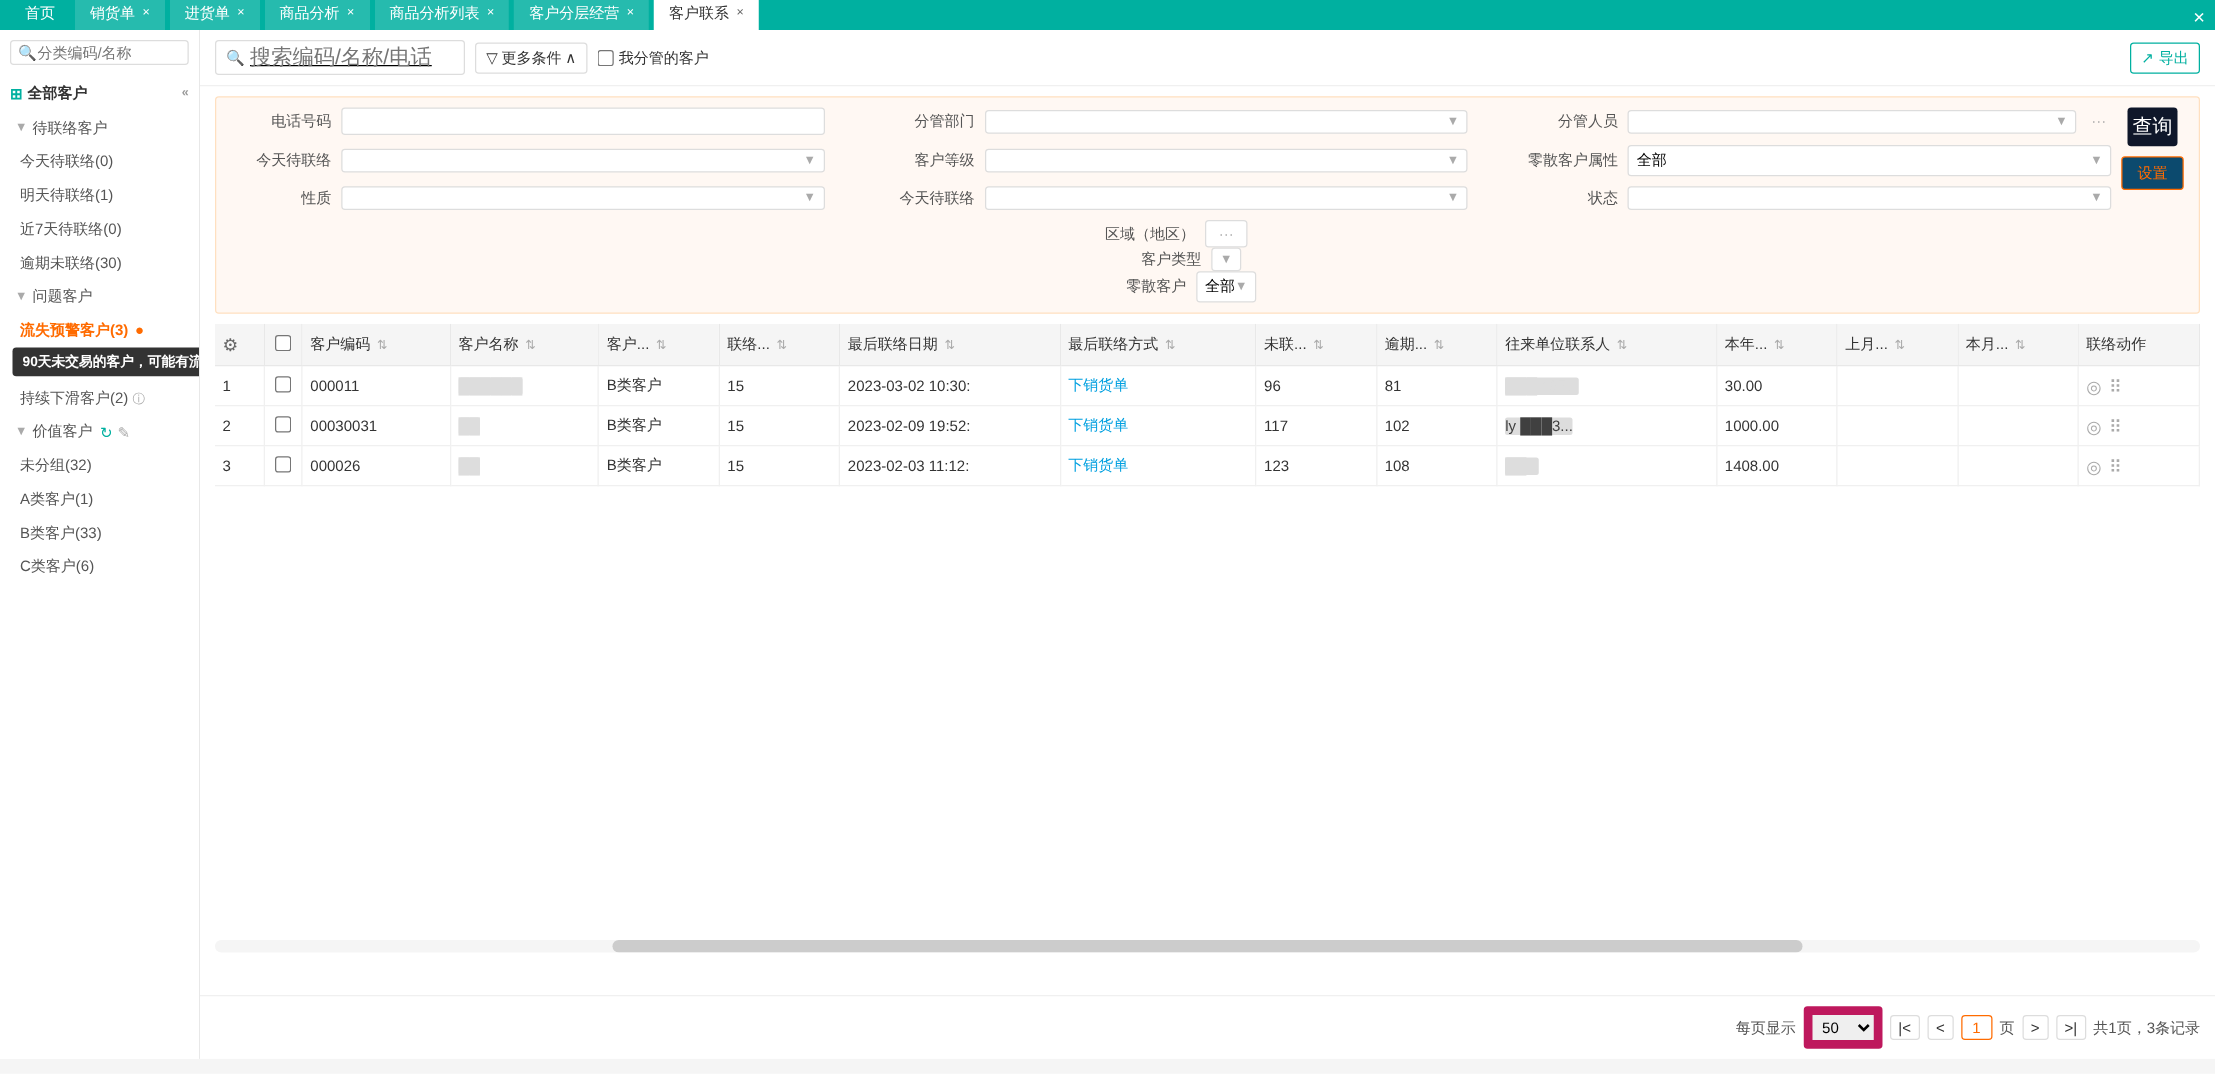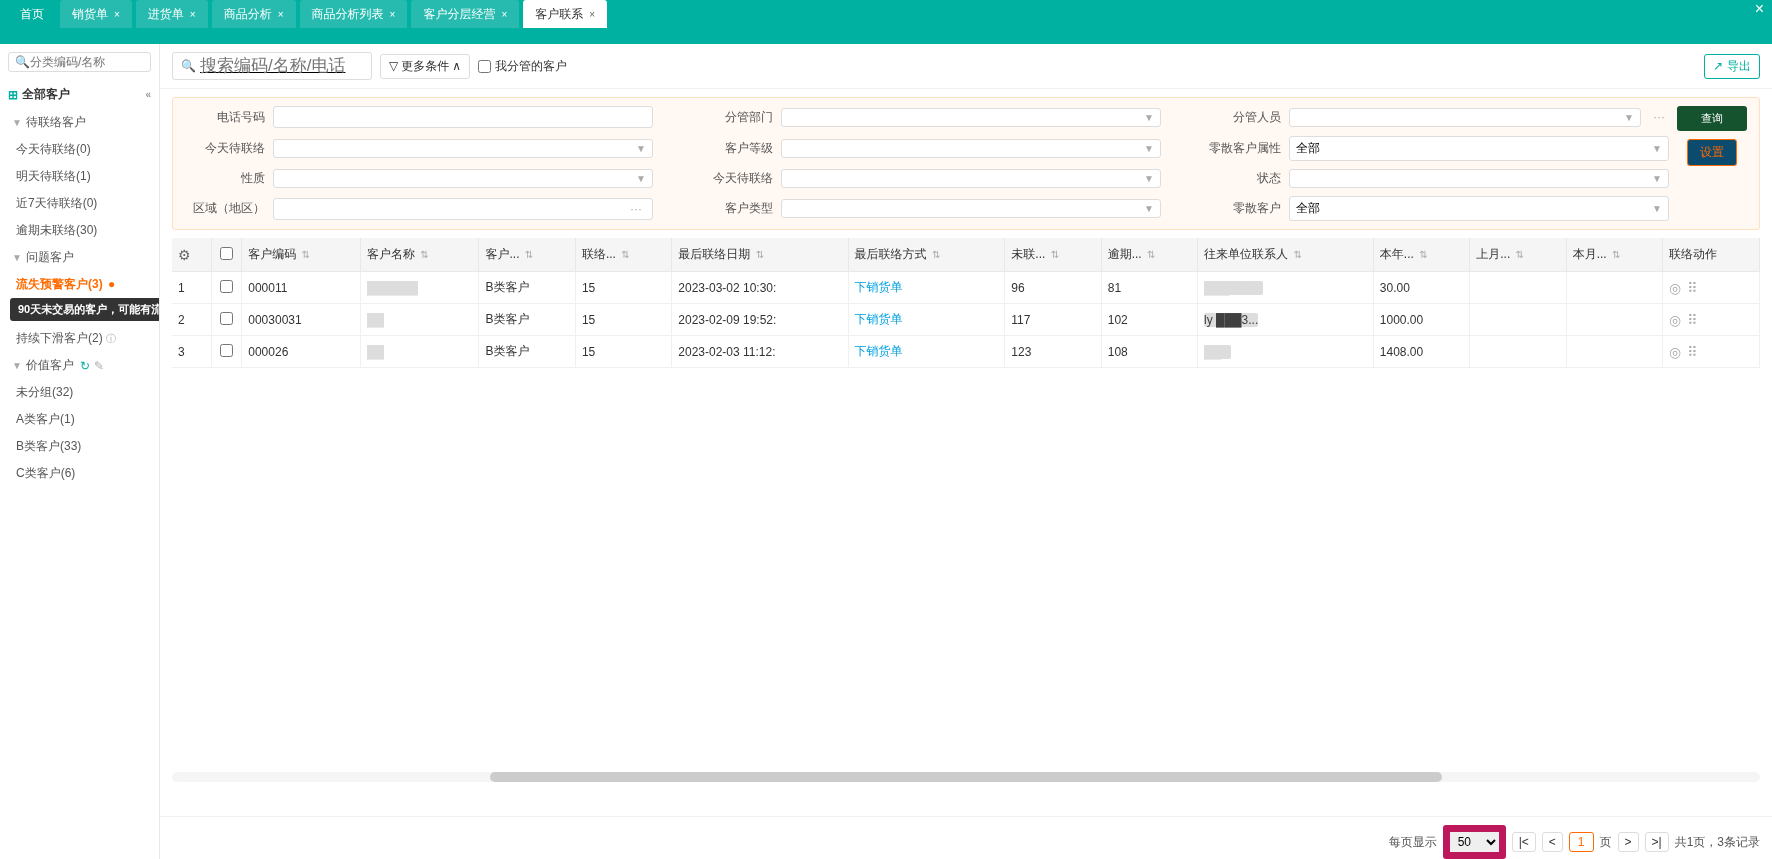--- a/index.html
+++ b/index.html
@@ -1,20 +1,20 @@
 <!DOCTYPE html>
 <html><head>
   <meta charset="utf-8">
   <style>
     * { box-sizing: border-box; margin: 0; padding: 0; font-family: 'Microsoft YaHei', Arial, sans-serif; font-size: 12px; }
     body { background: #f5f5f5; overflow: hidden; width: 1772px; height: 859px; }
     
     
     .top-nav {
-      display: flex; align-items: flex-start; background: #00b0a0; height: 44px;
+      display: flex; align-items: flex-end; background: #00b0a0; height: 24px;
       padding: 0 8px; gap: 4px;
     }
     .tab-item {
       display: flex; align-items: center; padding: 0 12px; height: 28px;
       background: rgba(255,255,255,0.15); color: #fff; border-radius: 3px 3px 0 0;
       cursor: pointer; gap: 6px; font-size: 13px;
     }
     .tab-item.active {
       background: #fff; color: #333;
     }
@@ -86,39 +86,39 @@
       color: #00b0a0; cursor: pointer; border: 1px solid #00b0a0;
       border-radius: 3px; padding: 3px 8px;
     }
     
     
     .filter-panel {
       background: #fff8f3; border: 1px solid #ffe0c0; margin: 8px 12px;
       border-radius: 3px; padding: 8px 12px;
     }
     .filter-row { display: flex; align-items: center; margin-bottom: 8px; gap: 0; }
-    .filter-row:last-child { margin-bottom: 0; }
+    .filter-row:last-child { margin-bottom: 0; flex-direction: column; }
     .filter-field {
       display: flex; align-items: center; flex: 1; gap: 8px;
     }
     .filter-label { width: 80px; text-align: right; color: #555; flex-shrink: 0; }
     .filter-input {
       flex: 1; border: 1px solid #ddd; border-radius: 3px; padding: 3px 6px;
       outline: none; font-size: 12px; background: #fff;
     }
     .filter-select {
       flex: 1; border: 1px solid #ddd; border-radius: 3px; padding: 3px 6px;
       outline: none; font-size: 12px; background: #fff; display: flex;
       align-items: center; justify-content: space-between; cursor: pointer;
     }
     .filter-select .down-arrow { color: #aaa; font-size: 10px; }
     .filter-more { color: #aaa; cursor: pointer; padding: 0 4px; }
     .btn-query {
-      background: #14532d; color: #fff; border: none; border-radius: 3px;
-      padding: 5px 24px; cursor: pointer; font-size: 11px;
+      background: #0f172a; color: #fff; border: none; border-radius: 3px;
+      padding: 5px 4px; cursor: pointer; font-size: 16px;
     }
     .btn-setting {
       background: #0c4a6e; color: #ff6b00; border: 1px solid #ff6b00;
       border-radius: 3px; padding: 4px 12px; cursor: pointer; font-size: 12px;
       margin-top: 4px;
     }
     .query-btn-group {
       display: flex; flex-direction: column; align-items: center; gap: 4px;
       margin-left: 8px;
     }

